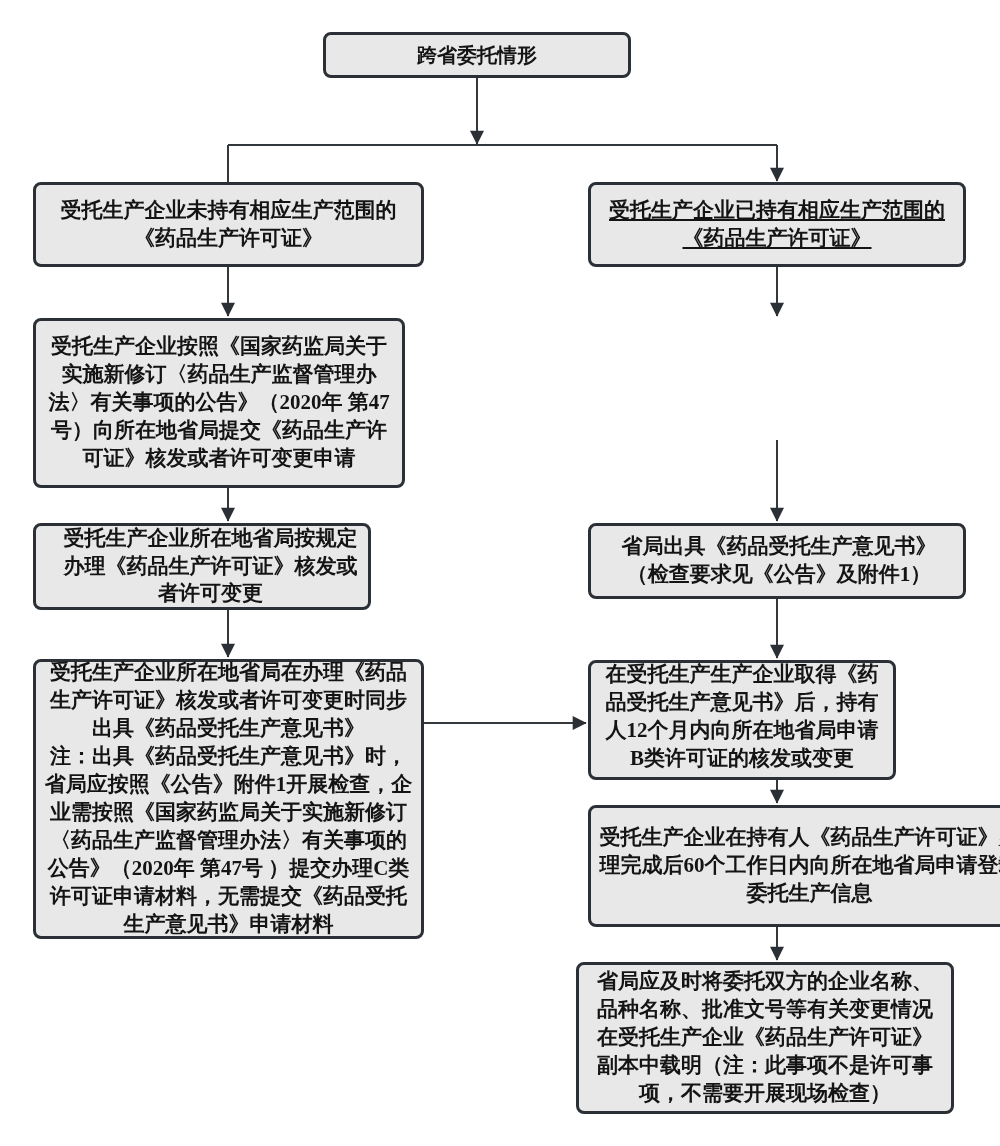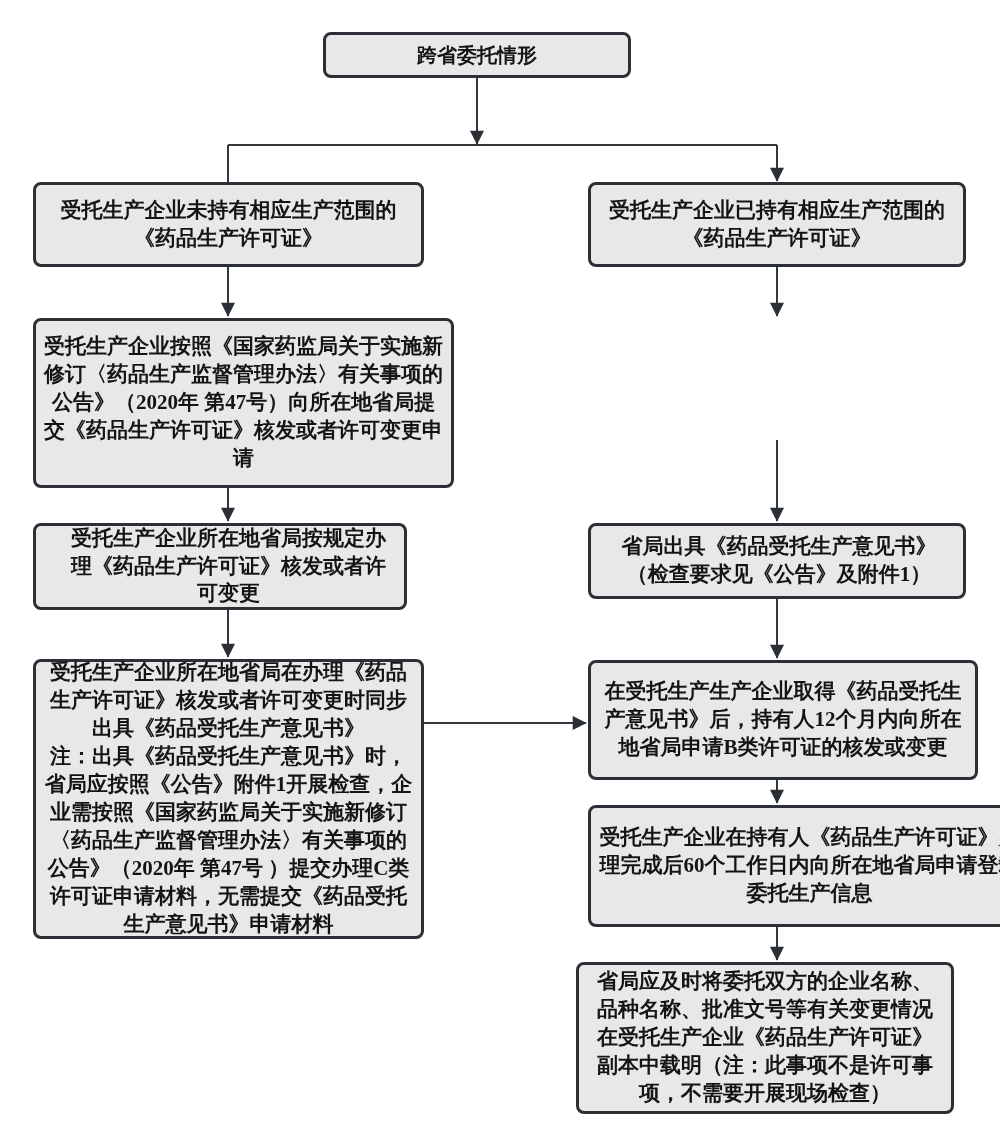--- a/index.html
+++ b/index.html
@@ -79,44 +79,44 @@
   </svg>
 
   <div class="node" style="left:33px; top:182px; width:391px; height:85px;">
     <span>受托生产企业未持有相应生产范围的《药品生产许可证》</span>
   </div>
 
   <div class="node root" style="left:323px; top:32px; width:308px; height:46px;">
     <span>跨省委托情形</span>
   </div>
 
-  <div class="node" style="left:33px; top:318px; width:421px; height:170px;">
+  <div class="node" style="left:33px; top:318px; width:372px; height:170px;">
     <span>受托生产企业按照《国家药监局关于实施新修订〈药品生产监督管理办法〉有关事项的公告》（2020年 第47号）向所在地省局提交《药品生产许可证》核发或者许可变更申请</span>
   </div>
 
-  <div class="node" style="left:33px; top:523px; width:374px; height:87px;padding-left:25px;">
+  <div class="node" style="left:33px; top:523px; width:338px; height:87px;padding-left:25px;">
     <span>受托生产企业所在地省局按规定办理《药品生产许可证》核发或者许可变更</span>
   </div>
 
   <div class="node" style="left:33px; top:659px; width:391px; height:280px;">
     <span>受托生产企业所在地省局在办理《药品生产许可证》核发或者许可变更时同步出具《药品受托生产意见书》
 注：出具《药品受托生产意见书》时，省局应按照《公告》附件1开展检查，企业需按照《国家药监局关于实施新修订〈药品生产监督管理办法〉有关事项的公告》（2020年 第47号 ）提交办理C类许可证申请材料，无需提交《药品受托生产意见书》申请材料</span>
   </div>
 
-  <div class="node" style="left:588px; top:182px; width:378px; height:85px;">
+  <div class="node" style="left:588px; top:182px; width:378px; height:85px;text-decoration:underline;">
     <span>受托生产企业已持有相应生产范围的《药品生产许可证》</span>
   </div>
 
 
   <div class="node" style="left:588px; top:523px; width:378px; height:76px;padding-left:12px;">
     <span>省局出具《药品受托生产意见书》
 （检查要求见《公告》及附件1）</span>
   </div>
 
-  <div class="node" style="left:588px; top:660px; width:390px; height:120px;">
+  <div class="node" style="left:588px; top:660px; width:308px; height:120px;align-items:flex-end;">
     <span>在受托生产生产企业取得《药品受托生产意见书》后，持有人12个月内向所在地省局申请B类许可证的核发或变更</span>
   </div>
 
   <div class="node" style="left:588px; top:805px; width:443px; height:122px;">
     <span>受托生产企业在持有人《药品生产许可证》办理完成后60个工作日内向所在地省局申请登载委托生产信息</span>
   </div>
 
   <div class="node" style="left:576px; top:962px; width:378px; height:152px;">
     <span>省局应及时将委托双方的企业名称、品种名称、批准文号等有关变更情况在受托生产企业《药品生产许可证》副本中载明（注：此事项不是许可事项，不需要开展现场检查）</span>
   </div>

